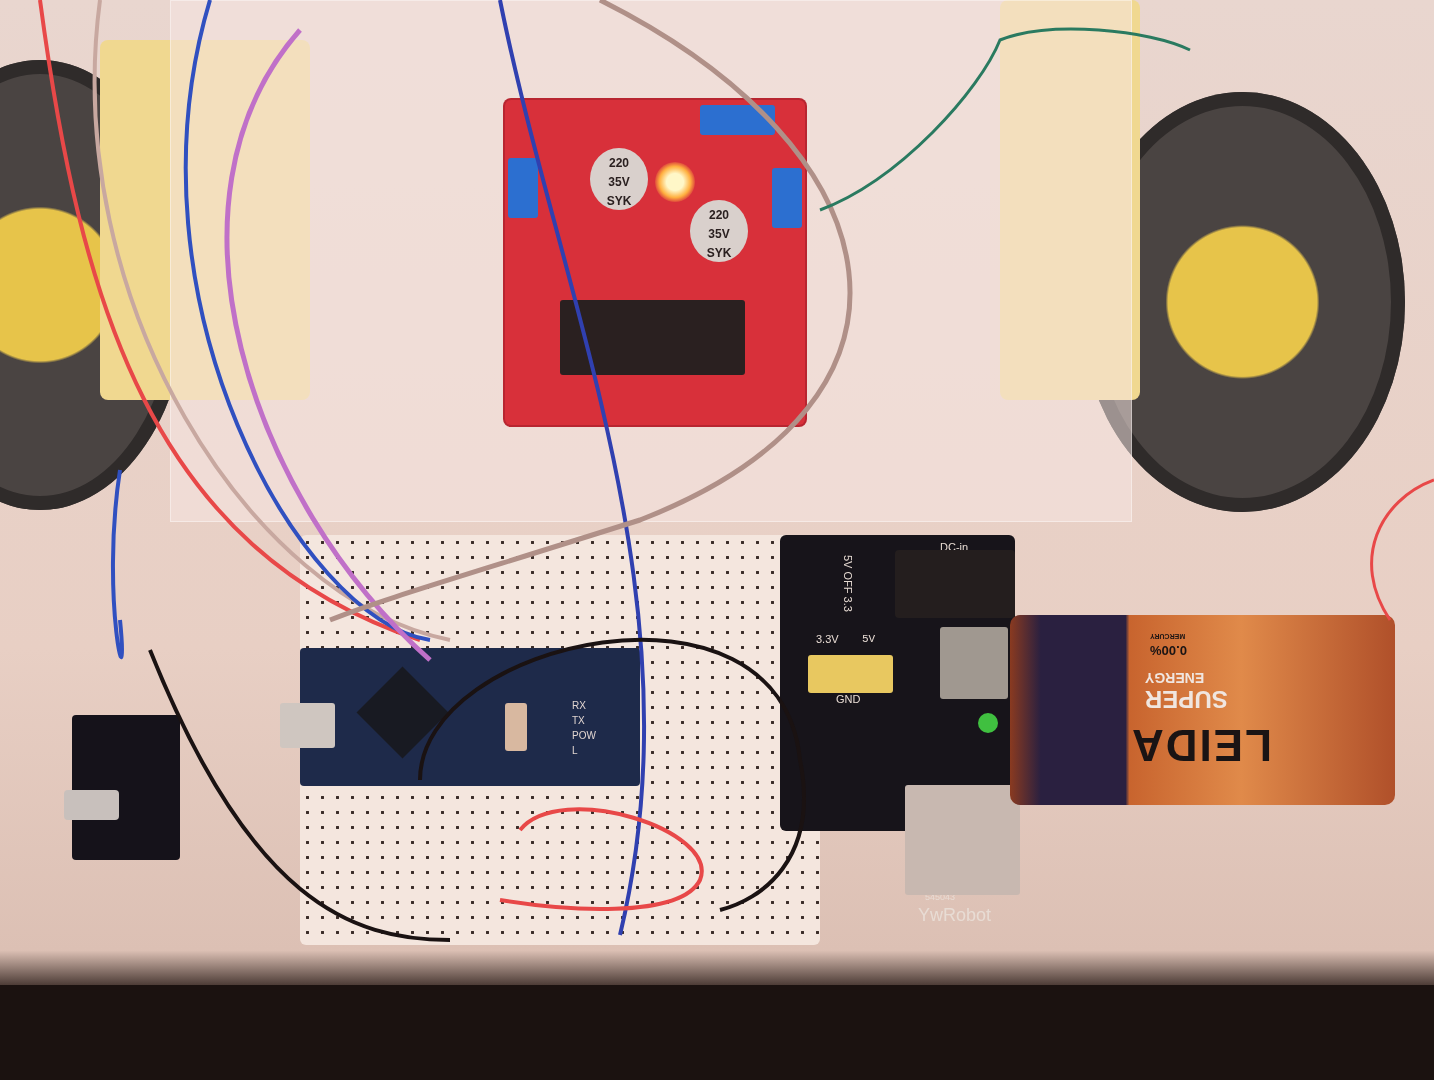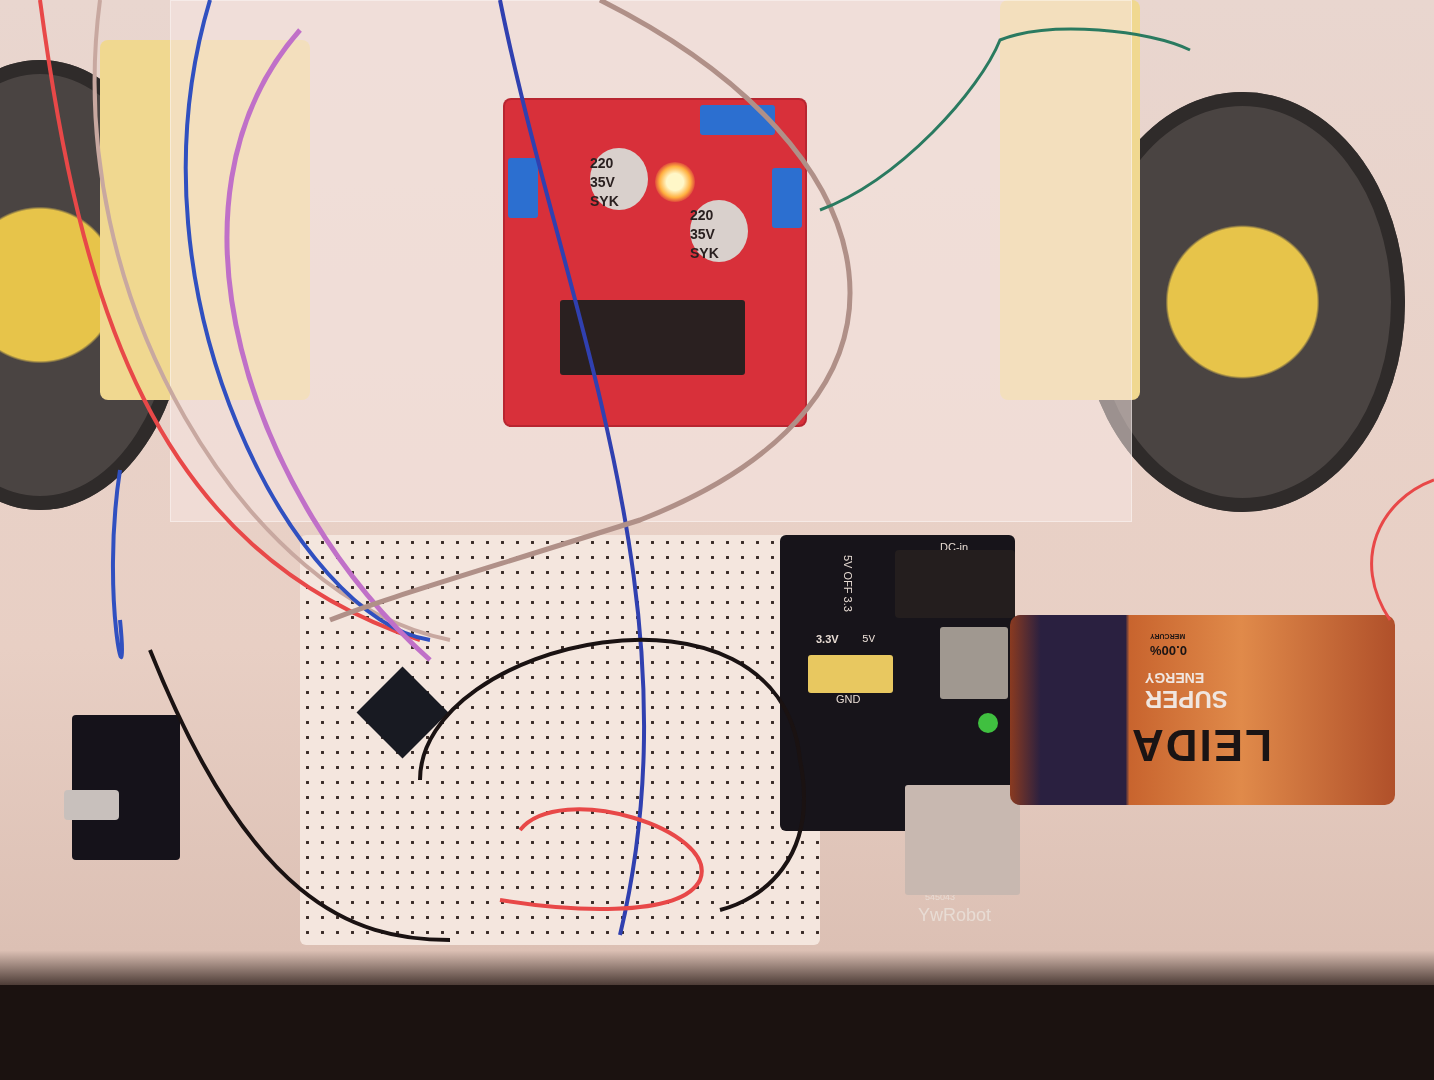--- a/index.html
+++ b/index.html
@@ -3,21 +3,21 @@
 <meta charset="utf-8">
 <style>
   html,body{margin:0;padding:0;}
   body{width:1434px;height:1080px;overflow:hidden;background:#1a1210;font-family:"Liberation Sans",sans-serif;position:relative;}
   .scene{position:absolute;left:0;top:0;width:1434px;height:1080px;background:linear-gradient(180deg,#e9d6cf 0%,#e8cfc4 60%,#dcc0b4 88%,#2a1c18 92%,#160e0c 100%);}
   .floor{position:absolute;left:0;top:985px;width:1434px;height:95px;background:#1b1210;}
   .wheel{position:absolute;border-radius:50%;background:radial-gradient(circle,#e7c44a 0 28%,#4a4442 29% 100%);box-shadow:inset 0 0 0 14px #2f2b2a;}
   .motor{position:absolute;background:#f0d890;border-radius:8px;}
   .chassis{position:absolute;left:170px;top:0;width:960px;height:520px;background:rgba(245,230,225,0.55);border:1px solid rgba(255,255,255,0.4);}
   .l298n{position:absolute;left:505px;top:100px;width:300px;height:325px;background:#d8303a;border-radius:6px;box-shadow:0 0 0 2px #b82530;}
-  .cap{position:absolute;width:58px;height:62px;border-radius:50%;background:#d9d0cc;color:#2a2020;font-size:14px;line-height:19px;text-align:left;padding-top:6px;box-sizing:border-box;font-weight:bold;}
+  .cap{position:absolute;width:58px;height:62px;border-radius:50%;background:#d9d0cc;color:#2a2020;font-size:12px;line-height:19px;text-align:center;padding-top:6px;box-sizing:border-box;font-weight:bold;}
   .led{position:absolute;left:655px;top:162px;width:40px;height:40px;border-radius:50%;background:radial-gradient(circle,#fff7c8 0 30%,#ffb040 55%,rgba(255,120,40,0) 75%);}
   .heatsink{position:absolute;left:560px;top:300px;width:185px;height:75px;background:#2a2020;border-radius:3px;}
   .terminal{position:absolute;background:#2c6fd0;border-radius:3px;}
   .breadboard{position:absolute;left:300px;top:535px;width:520px;height:410px;background:#f4e6de;border-radius:6px;background-image:radial-gradient(#3a2c28 1.4px,transparent 1.6px);background-size:15px 15px;}
   .nano{position:absolute;left:300px;top:648px;width:340px;height:138px;background:#1e2a4a;border-radius:4px;}
   .chip{position:absolute;left:370px;top:680px;width:65px;height:65px;background:#181a22;transform:rotate(45deg);}
   .psu{position:absolute;left:780px;top:535px;width:235px;height:296px;background:#17141a;border-radius:6px;}
   .psu-label{position:absolute;color:#e8dcd4;font-size:11px;}
   .jack{position:absolute;left:895px;top:550px;width:120px;height:68px;background:#241e1e;border-radius:4px;}
   .usb{position:absolute;left:905px;top:785px;width:115px;height:110px;background:#c8b8b0;border-radius:3px;}
@@ -52,26 +52,36 @@
   <div class="cap" style="left:690px;top:200px;">
     <div>220</div>
     <div>35V</div>
     <div>SYK</div>
   </div>
   <div class="led"></div>
   <div class="heatsink"></div>
 
   <div class="breadboard"></div>
 
+  <div class="nano">
+    <div style="position:absolute;left:-20px;top:55px;width:55px;height:45px;background:#cfc6c0;border-radius:3px;"></div>
+    <div style="position:absolute;left:205px;top:55px;width:22px;height:48px;background:#d8b8a0;border-radius:3px;"></div>
+    <div style="position:absolute;left:272px;top:50px;color:#e0d4d0;font-size:10px;line-height:15px;">
+      <div>RX</div>
+      <div>TX</div>
+      <div>POW</div>
+      <div>L</div>
+    </div>
+  </div>
   <div class="chip"></div>
 
   <div class="psu">
     <span class="psu-label" style="left:160px;top:6px;">DC-in</span>
     <span class="psu-label" style="left:62px;top:20px;writing-mode:vertical-rl;">5V OFF 3.3</span>
-    <span class="psu-label" style="left:36px;top:98px;font-weight:bold;">3.3V</span>
+    <span class="psu-label" style="left:36px;top:98px;">3.3V</span>
     <span class="psu-label" style="left:82px;top:98px;font-family:Liberation Mono, monospace;">5V</span>
     <span class="psu-label" style="left:56px;top:158px;">GND</span>
     <span class="psu-label" style="left:145px;top:357px;font-size:9px;">545043</span>
     <span class="psu-label" style="left:138px;top:370px;font-size:18px;">YwRobot</span>
     <div style="position:absolute;left:28px;top:120px;width:85px;height:38px;background:#e8c860;border-radius:3px;"></div>
     <div style="position:absolute;left:160px;top:92px;width:68px;height:72px;background:#a09890;border-radius:3px;"></div>
     <div style="position:absolute;left:198px;top:178px;width:20px;height:20px;background:#40c040;border-radius:50%;"></div>
   </div>
   <div class="jack"></div>
   <div class="usb"></div>

